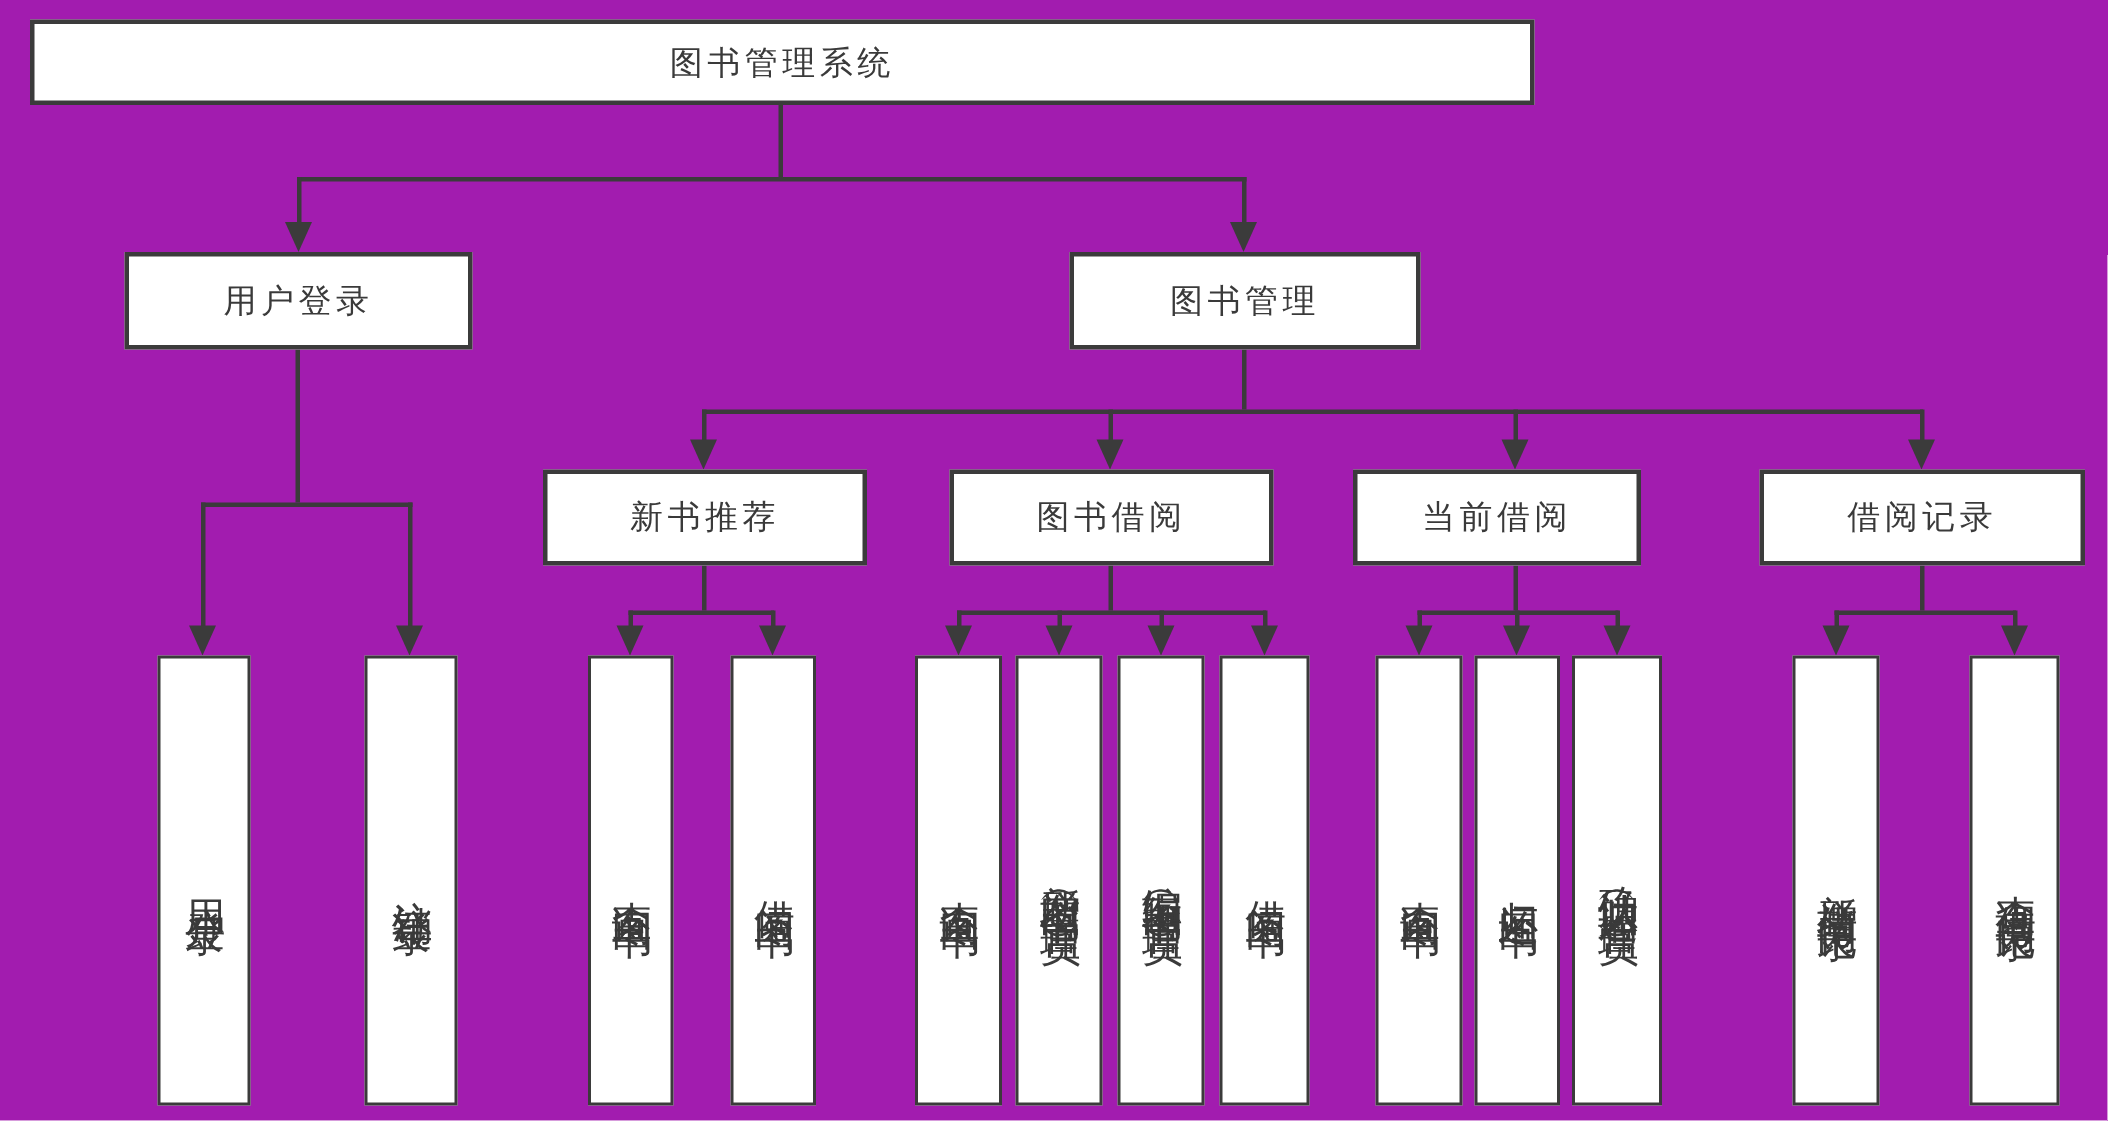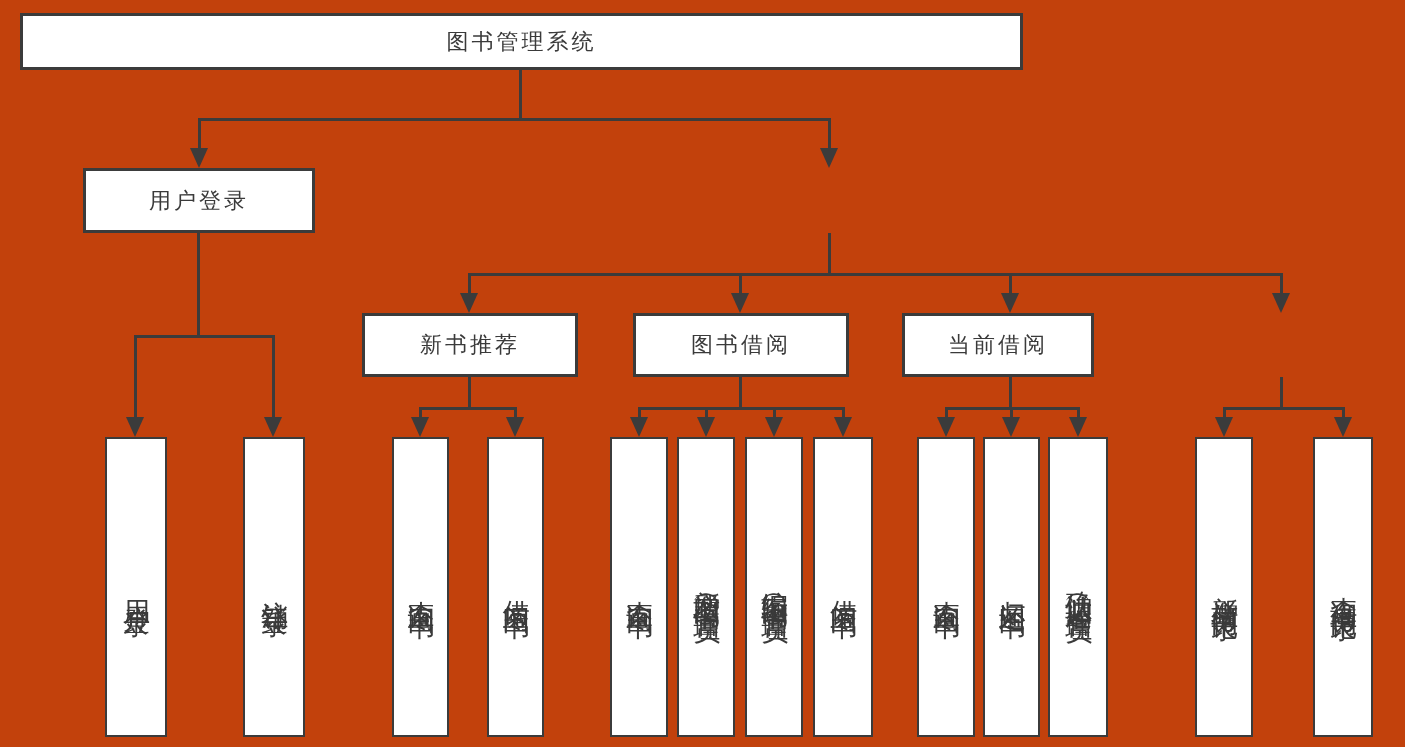--- a/index.html
+++ b/index.html
@@ -1,17 +1,17 @@
 <!DOCTYPE html>
 <html><head>
 <meta charset="utf-8">
 <style>
   html,body{margin:0;padding:0;background:#fff;}
   .stage{
-    position:relative;width:1405px;height:747px;background:#c2410c;overflow:hidden;
+    position:relative;width:1405px;height:747px;background:#a21caf;overflow:hidden;
     font-family:"Liberation Sans", sans-serif;color:#3a3a3a;
   }
   .box{
     position:absolute;box-sizing:border-box;background:#ffffff;
     border:3px solid #3b3b3b;display:flex;align-items:center;justify-content:center;
     color:#3a3a3a;z-index:2;
   }
   .hbox{font-size:22px;letter-spacing:3px;font-weight:400;white-space:nowrap;}
   .vbox{
     border-width:2.5px;
@@ -38,20 +38,21 @@
   <div class="box hbox" style="left:20px;top:13px;width:1003px;height:57px">图书管理系统</div>
 
   <div class="vline" style="left:519px;top:70px;height:48px"></div>
   <div class="hline" style="left:198px;top:118px;width:633px"></div>
   <div class="vline" style="left:198px;top:118px;height:32px"></div>
   <div class="arrow" style="left:190px;top:148px"></div>
   <div class="vline" style="left:828px;top:118px;height:32px"></div>
   <div class="arrow" style="left:820px;top:148px"></div>
 
   <div class="box hbox" style="left:83px;top:168px;width:232px;height:65px">用户登录</div>
+  <div class="box hbox" style="left:713px;top:168px;width:234px;height:65px">图书管理</div>
 
   <div class="vline" style="left:197px;top:233px;height:102px"></div>
   <div class="hline" style="left:134px;top:335px;width:141px"></div>
   <div class="vline" style="left:134px;top:335px;height:84px"></div>
   <div class="arrow" style="left:126px;top:417px"></div>
   <div class="vline" style="left:272px;top:335px;height:84px"></div>
   <div class="arrow" style="left:264px;top:417px"></div>
 
   <div class="vline" style="left:828px;top:233px;height:40px"></div>
   <div class="hline" style="left:468px;top:273px;width:814px"></div>
@@ -60,20 +61,21 @@
   <div class="vline" style="left:739px;top:273px;height:22px"></div>
   <div class="arrow" style="left:731px;top:293px"></div>
   <div class="vline" style="left:1009px;top:273px;height:22px"></div>
   <div class="arrow" style="left:1001px;top:293px"></div>
   <div class="vline" style="left:1280px;top:273px;height:22px"></div>
   <div class="arrow" style="left:1272px;top:293px"></div>
 
   <div class="box hbox" style="left:633px;top:313px;width:216px;height:64px">图书借阅</div>
   <div class="box hbox" style="left:362px;top:313px;width:216px;height:64px">新书推荐</div>
   <div class="box hbox" style="left:902px;top:313px;width:192px;height:64px">当前借阅</div>
+  <div class="box hbox" style="left:1173px;top:313px;width:217px;height:64px">借阅记录</div>
 
   <div class="vline" style="left:468px;top:377px;height:30px"></div>
   <div class="hline" style="left:419px;top:407px;width:97px"></div>
   <div class="vline" style="left:419px;top:407px;height:12px"></div>
   <div class="arrow" style="left:411px;top:417px"></div>
   <div class="vline" style="left:514px;top:407px;height:12px"></div>
   <div class="arrow" style="left:506px;top:417px"></div>
 
   <div class="vline" style="left:739px;top:377px;height:30px"></div>
   <div class="hline" style="left:638px;top:407px;width:206px"></div>

